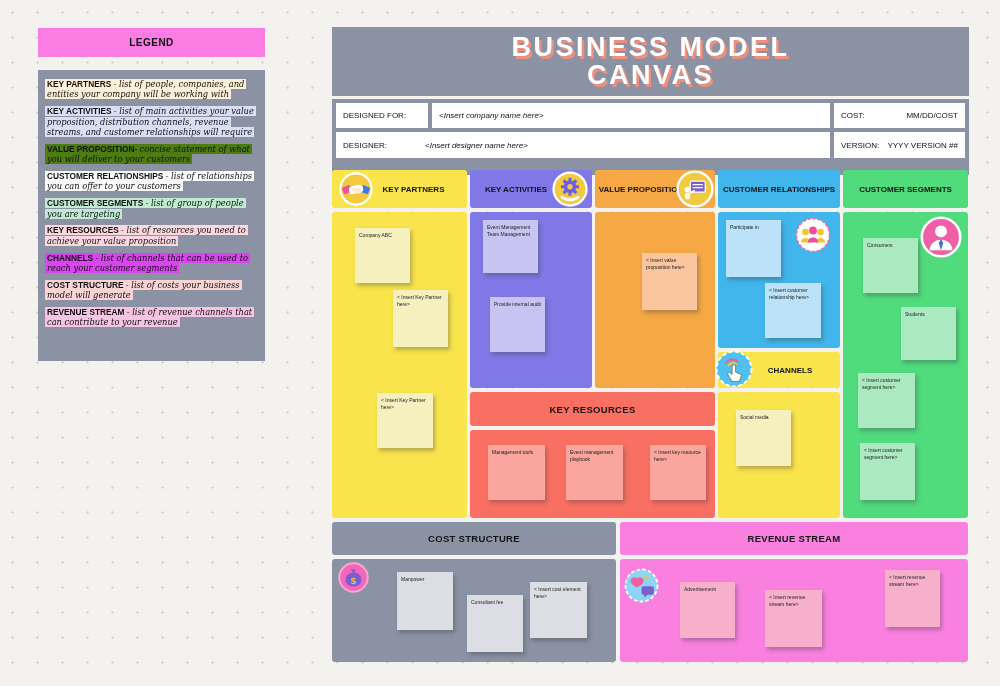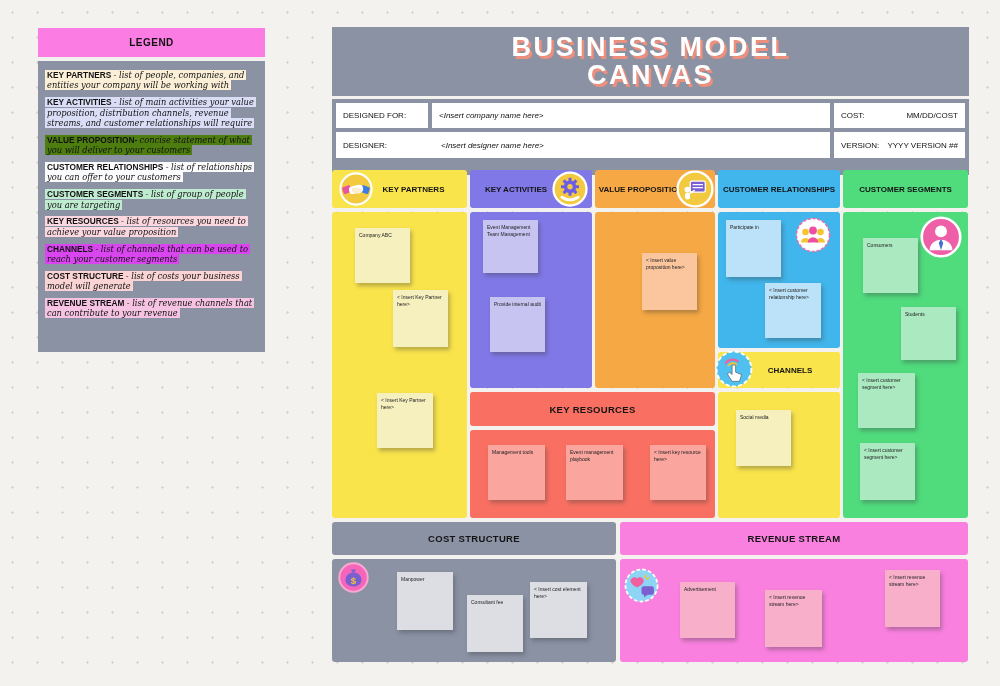--- a/index.html
+++ b/index.html
@@ -6,21 +6,21 @@
   body{
     width:1000px;height:686px;position:relative;overflow:hidden;
     background-color:#F4F2EE;
     background-image:radial-gradient(#D9D5CE 1.1px, transparent 1.4px);
     background-size:25px 25px;
     font-family:"Liberation Sans", sans-serif;
   }
   
   .legend-head{position:absolute;left:38px;top:28px;width:227px;height:29px;background:#FB7DE3;
     display:flex;align-items:center;justify-content:center;font-weight:bold;font-size:10px;color:#111;letter-spacing:.5px}
-  .legend-body{position:absolute;left:38px;top:61px;width:227px;height:291px;background:#8A92A4;
+  .legend-body{position:absolute;left:38px;top:70px;width:227px;height:291px;background:#8A92A4;
     padding:9px 7px;box-sizing:border-box}
   .legend-item{margin-bottom:6.5px;font-size:8.3px;line-height:1.25;color:#111}
   .legend-item .hl{padding:0 2px;-webkit-box-decoration-break:clone;box-decoration-break:clone}
   .legend-item b{font-weight:bold}
   .legend-item i{font-family:"DejaVu Serif",serif;font-style:italic}
   .hl0{background:#FCEFD8}.hl1{background:#D9DEF6}.hl2{background:#4d7c0f}.hl3{background:#FBFBFD}
   .hl4{background:#BFEBD0}.hl5{background:#FBD7E0}.hl6{background:#d946ef}.hl7{background:#FAD4D4}.hl8{background:#F6C3E3}
   
   .canvas-title{position:absolute;left:332px;top:27px;width:637px;height:69px;background:#8A92A4;
     display:flex;flex-direction:column;align-items:center;justify-content:center;
@@ -75,21 +75,21 @@
   </div>
   <div class="ibox" style="left:100px;top:4px;width:398px;height:25px">
     <span class="val">&lt;Insert company name here&gt;</span>
   </div>
   <div class="ibox between" style="left:502px;top:4px;width:131px;height:25px">
     <span>COST:</span>
     <span>MM/DD/COST</span>
   </div>
   <div class="ibox" style="left:4px;top:33px;width:494px;height:26px">
     <span>DESIGNER:</span>
-    <span class="val" style="margin-left:54px">&lt;Insert designer name here&gt;</span>
+    <span class="val" style="margin-left:38px">&lt;Insert designer name here&gt;</span>
   </div>
   <div class="ibox between" style="left:502px;top:33px;width:131px;height:26px">
     <span>VERSION:</span>
     <span>YYYY VERSION ##</span>
   </div>
 </div>
 
 <div class="sec-head" style="left:332px;top:170px;width:135px;height:38px;background:#FAE44C">
   <span class="icon-badge" style="left:7px;top:2px;width:34px;height:34px">
     <svg viewBox="0 0 24 24">

